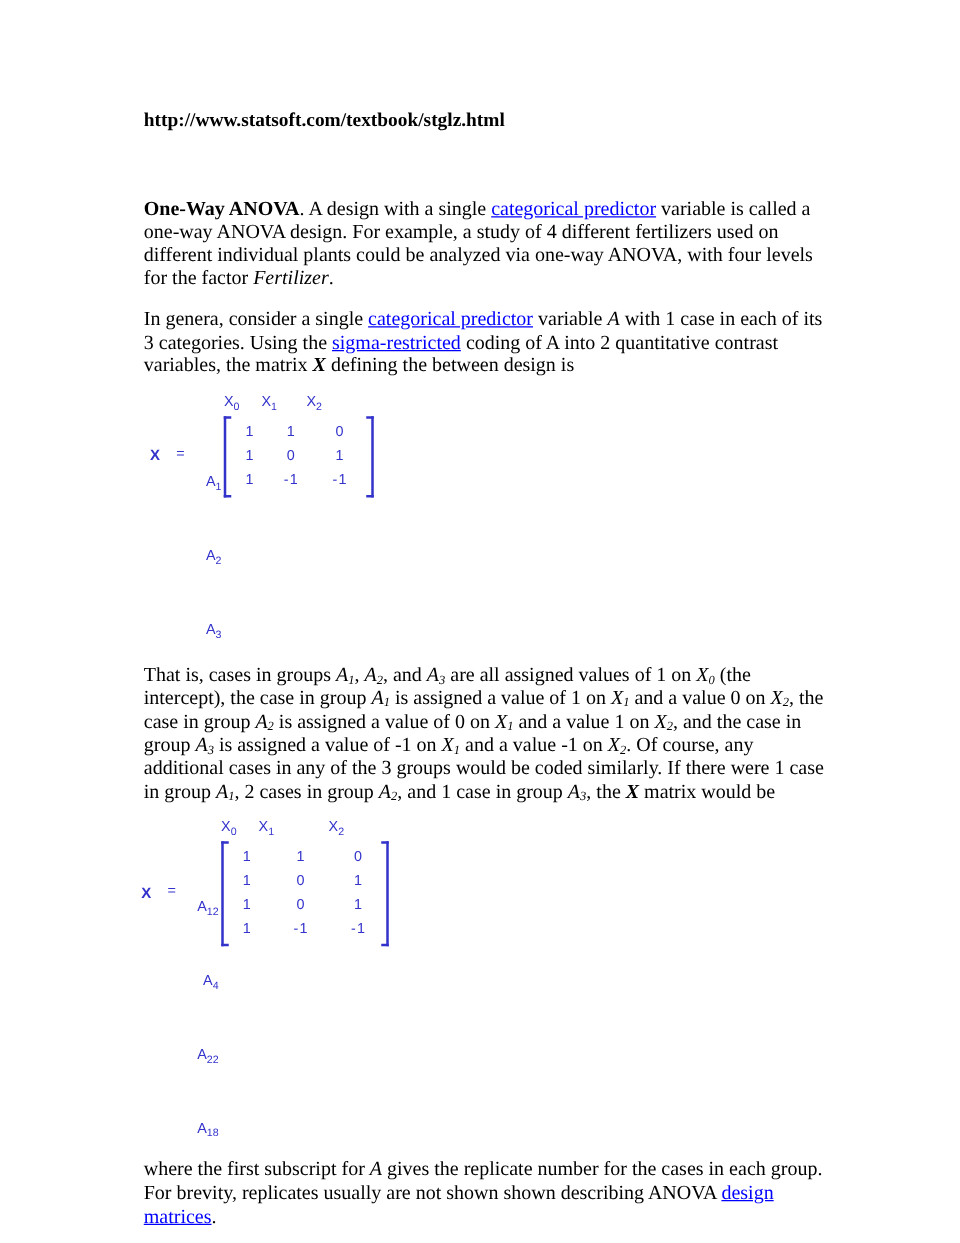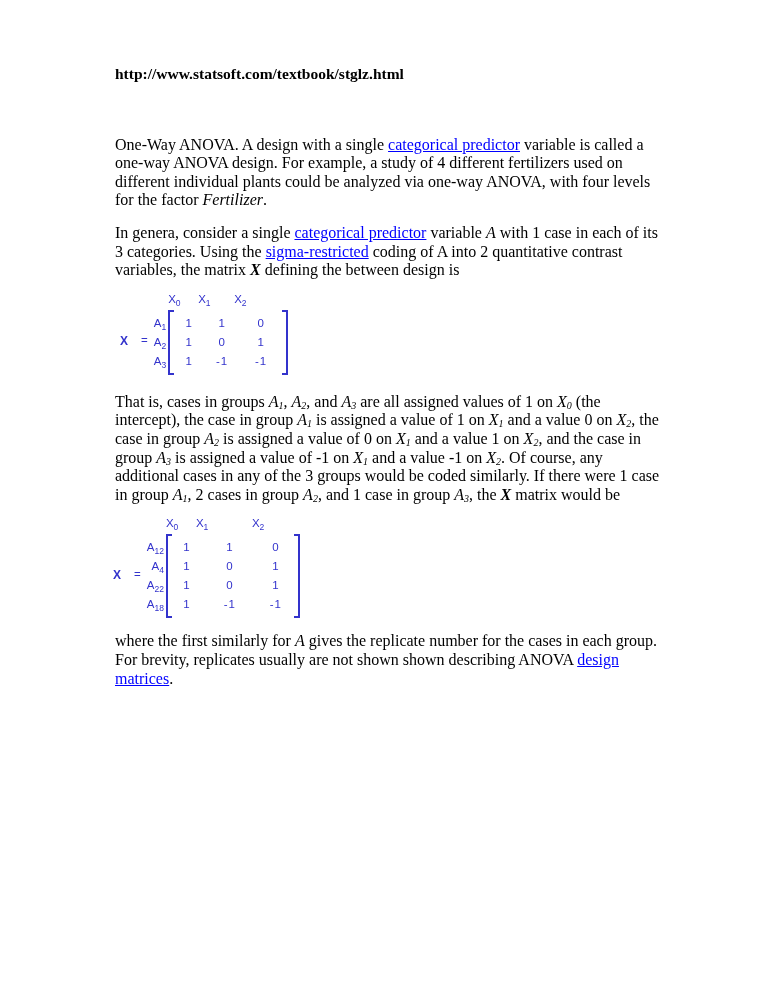--- a/index.html
+++ b/index.html
@@ -2,48 +2,48 @@
 <html><head>
 <meta charset="utf-8">
 <style>
   html,body{margin:0;padding:0;background:#ffffff;}
   body{
     width:768px;height:994px;
     font-family:"Liberation Serif", serif;
     font-size:16px;line-height:18.6px;color:#000;
     overflow:hidden;
   }
-  .page{padding:65px 60px 0 115px;}
+  .page{padding:88px 60px 0 115px;}
   .url-line{
     font-weight:bold;font-size:15.5px;
     margin:0 0 52px 0;
   }
   .para{width:545px;margin:0 0 14px 0;}
   .para.last{margin-top:6px;}
-  .rs-b{font-weight:normal;}
+  .rs-b{font-weight:bold;}
   .rs-i{font-style:italic;}
   .rs-bi{font-weight:bold;font-style:italic;}
   .rs-isub{font-style:italic;font-size:10px;vertical-align:-2px;line-height:0;}
   a.lnk{color:#0000FF;text-decoration:underline;cursor:pointer;margin-top:19px;}
 
   
   .mfig{
     display:flex;align-items:flex-start;
     color:#3333CC;
     font-family:"Liberation Sans", sans-serif;
     font-size:11.5px;line-height:1;
   }
   .fig1{margin:14px 0 18px 5px;}
   .fig2{margin:10px 0 14px -2px;}
   .m-lhs{font-weight:bold;font-size:12px;}
   .m-eq{margin-left:13px;}
   .fig1 .m-lhs,.fig1 .m-eq{margin-top:41px;}
   .fig2 .m-lhs,.fig2 .m-eq{margin-top:51px;}
   .fig1 .m-eq{margin-left:13px;}
-  .m-labels{display:flex;flex-direction:column;align-items:flex-end;margin-left:6px;}
+  .m-labels{display:flex;flex-direction:column;align-items:flex-end;margin-left:17px;gap:40px;}
   .m-hspacer{height:20px;}
   .m-label{height:19px;display:flex;align-items:center;}
   .m-right{display:flex;flex-direction:column;margin-left:2px;}
   .m-headers{display:grid;height:16px;}
   .m-hcell{display:flex;align-items:flex-start;}
   .fig1 .m-headers,.fig1 .m-grid{grid-template-columns:30px 36px 42px;}
   .fig2 .m-headers,.fig2 .m-grid{grid-template-columns:30px 56px 36px;}
   .m-box{display:flex;align-items:stretch;}
   .m-br{width:6px;box-sizing:border-box;}
   .m-br-l{border-left:2px solid #3333CC;border-top:2px solid #3333CC;border-bottom:2px solid #3333CC;}
@@ -154,15 +154,15 @@
             <div class="m-cell">1</div>
             <div class="m-cell">1</div>
             <div class="m-cell">-1</div>
             <div class="m-cell">-1</div>
           </div>
           <div class="m-br m-br-r"></div>
         </div>
       </div>
     </div>
 
-  <p class="para last"><span>where the first similarly for </span><span class="rs-i">A</span><span> gives the replicate number for the cases in each group. For brevity, replicates usually are not shown shown describing ANOVA </span><a href="#" class="lnk">design matrices</a><span>.</span></p>
+  <p class="para last"><span>where the first subscript for </span><span class="rs-i">A</span><span> gives the replicate number for the cases in each group. For brevity, replicates usually are not shown shown describing ANOVA </span><a href="#" class="lnk">design matrices</a><span>.</span></p>
 
 </div>
 
 </body></html>

